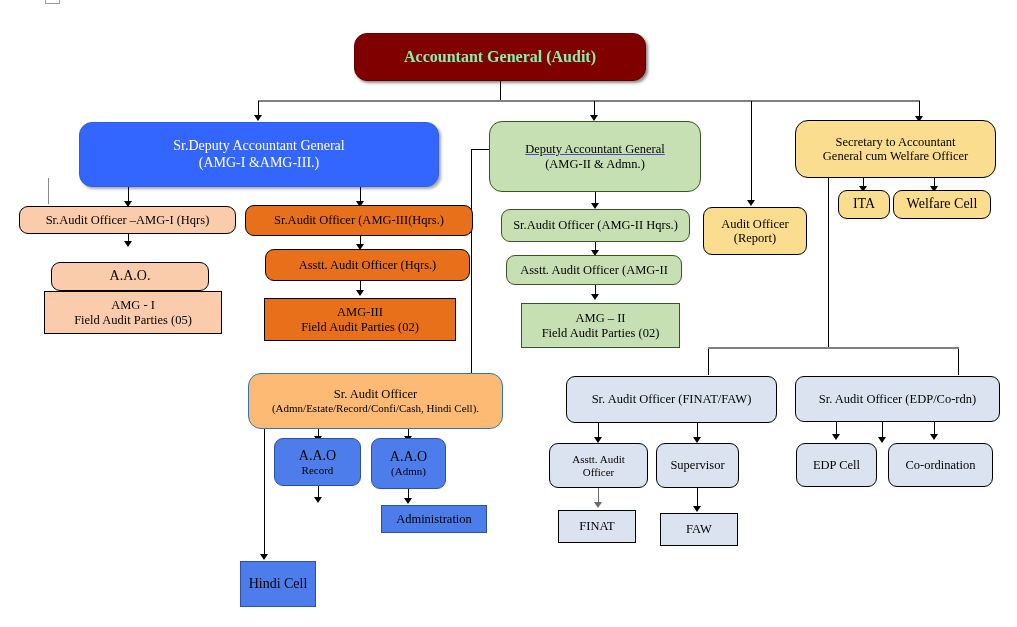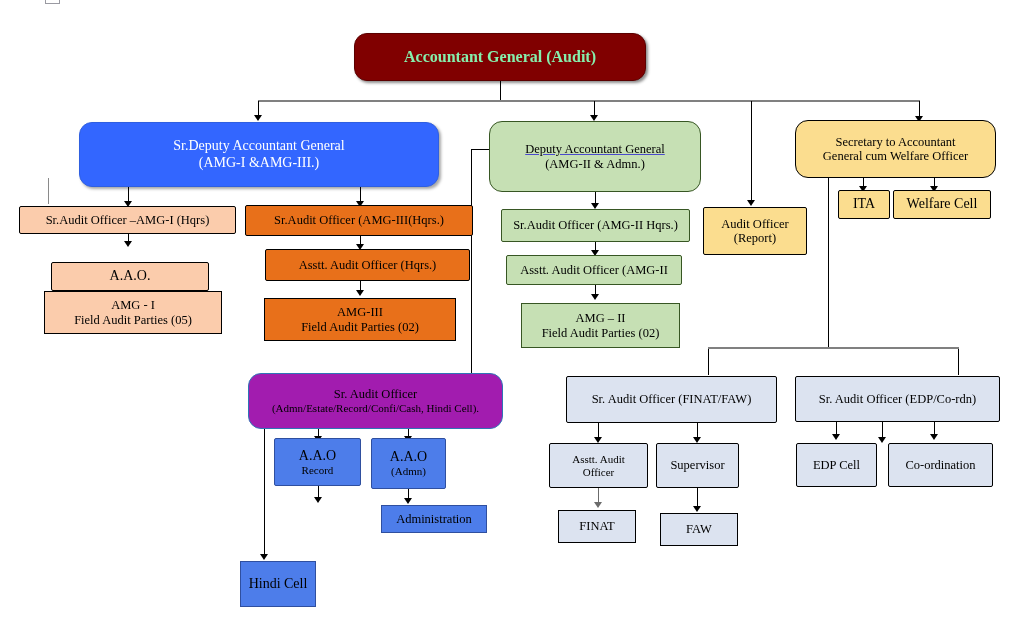--- a/index.html
+++ b/index.html
@@ -24,21 +24,21 @@
     justify-content: center;
     text-align: center;
     line-height: 1.15;
     color: #000000;
     border: 1px solid #000000;
     z-index: 3;
   }
   .node .lines { width: 100%; }
   .node .l2 { display: block; }
   
-  .round  { border-radius: 2px; }
+  .round  { border-radius: 9px; }
   .round-lg { border-radius: 13px; }
   .sq     { border-radius: 0; }
 
   
   .c-maroon {
     background: #800000;
     color: #86efac;
     border: 1px solid #5b0000;
     font-weight: bold;
     box-shadow: 2px 2px 3px rgba(0,0,0,.45);
@@ -46,21 +46,21 @@
   .c-blue {
     background: #3366FF;
     color: #ffffff;
     border: 1px solid #2f5fe0;
     box-shadow: 2px 2px 3px rgba(0,0,0,.35);
   }
   .c-peach   { background: #FBCCAC; border-color: #000000; }
   .c-orange  { background: #E8701A; border-color: #000000; }
   .c-green   { background: #C6E0B4; border-color: #375623; }
   .c-yellow  { background: #FBDD8F; border-color: #000000; }
-  .c-stblue  { background: #a21caf; border-color: #2E75B6; }
+  .c-stblue  { background: #fdba74; border-color: #2E75B6; }
   .c-blue2   { background: #4D7DEA; border-color: #2F4F9F; }
   .c-ltblue  { background: #DCE3F0; border-color: #000000; }
 
   
   .ln {
     position: absolute;
     background: #000000;
     z-index: 1;
   }
   .ln.v { width: 1px; }

